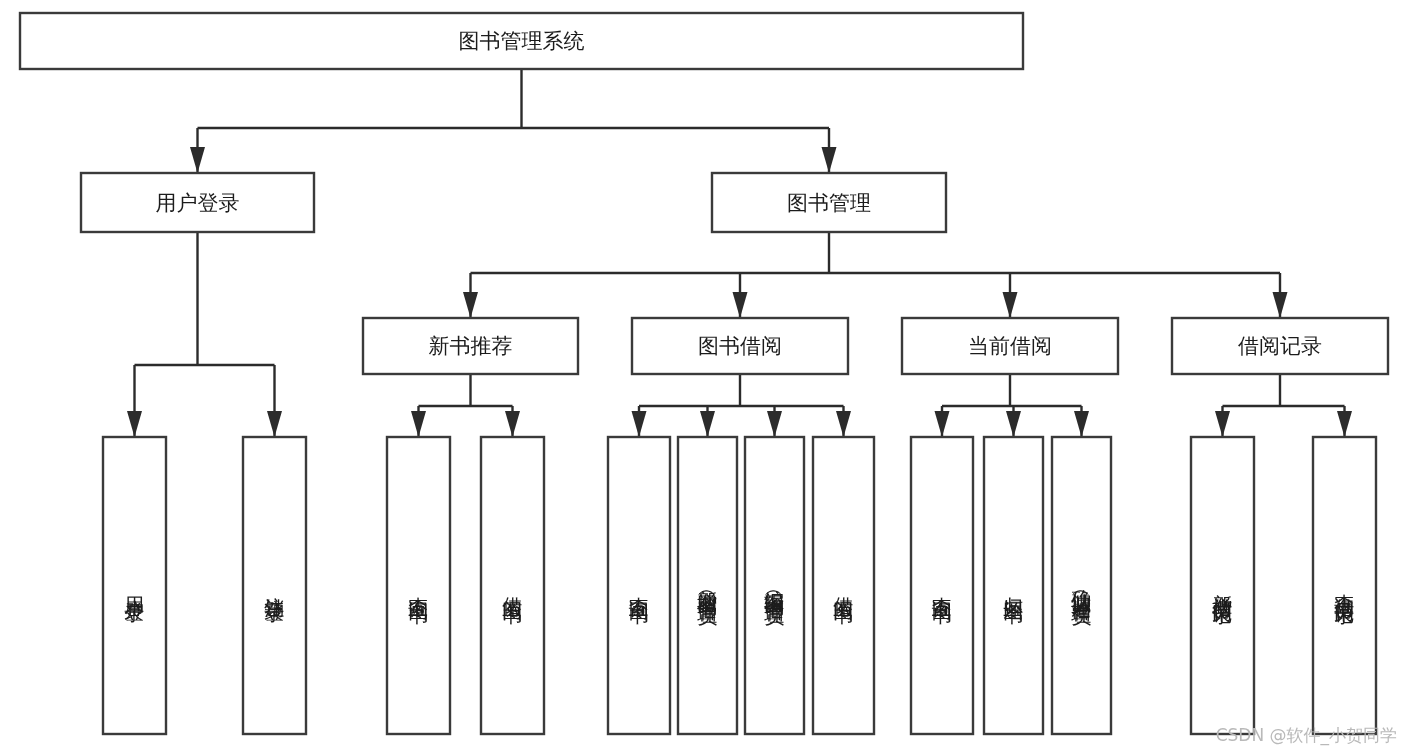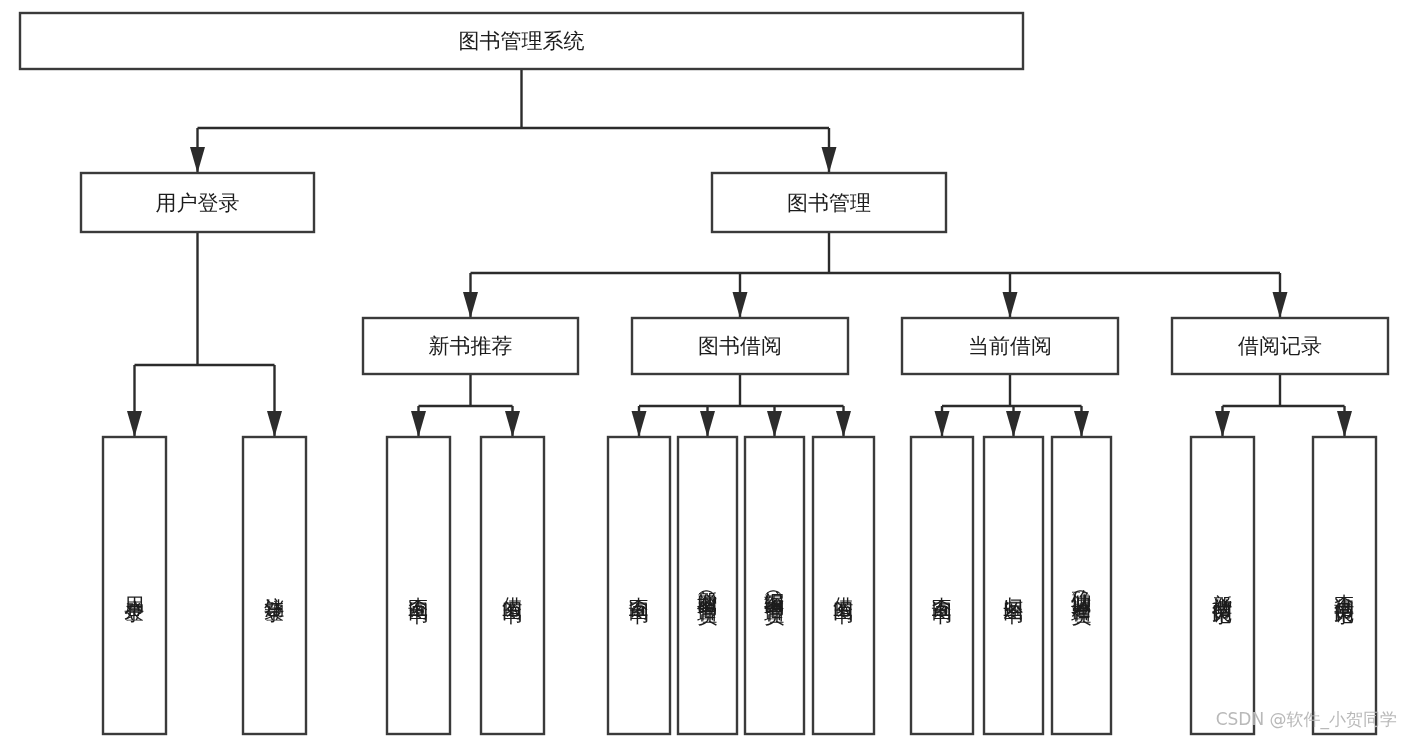--- a/index.html
+++ b/index.html
@@ -63,21 +63,21 @@
     font-size: 20px;
     line-height: 1.22;
     color: #1c1c1c;
     letter-spacing: 2.5px;
     white-space: nowrap;
     text-align: center;
   }
   .watermark {
     position: absolute;
     right: 8px;
-    bottom: 16px;
+    bottom: 0;
     font-family: "DejaVu Sans", "Liberation Sans", sans-serif;
     font-size: 17px;
     color: #b9b9b9;
     white-space: nowrap;
     pointer-events: none;
   }
 </style>
 </head>
 <body>
 

